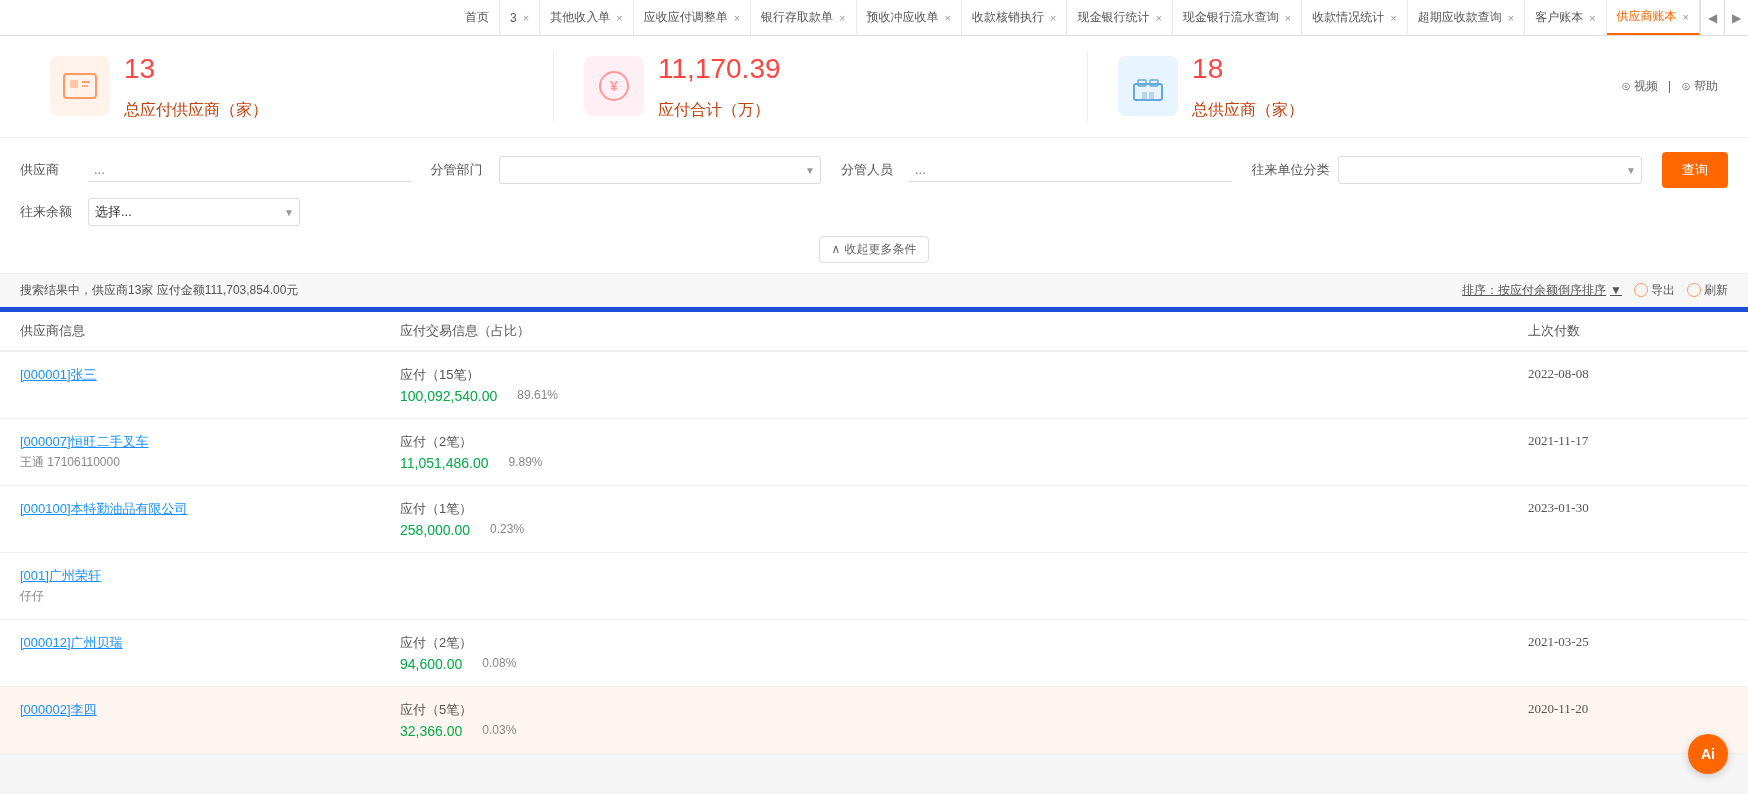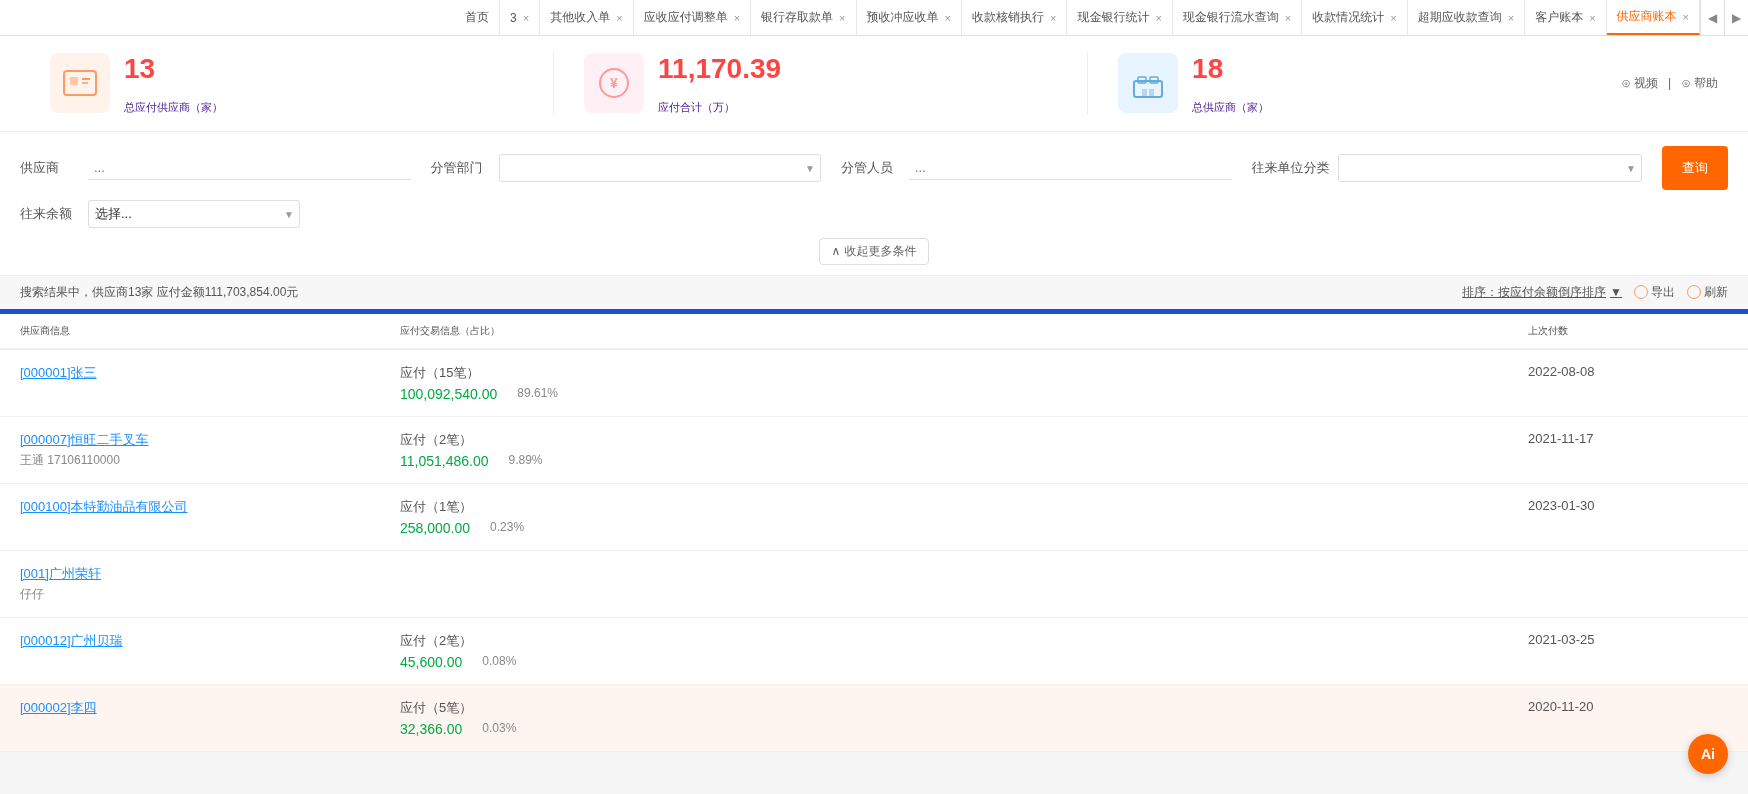--- a/index.html
+++ b/index.html
@@ -67,27 +67,27 @@
       align-items: center;
       justify-content: center;
       border-radius: 8px;
       flex-shrink: 0;
     }
     .stat-icon.orange { background: #fff3ec; }
     .stat-icon.pink { background: #fff0f5; }
     .stat-icon.blue { background: #e8f4ff; }
     .stat-text .stat-number {
       font-size: 28px;
-      font-weight: bold;
+      font-weight: normal;
       color: #ff4444;
       line-height: 1.2;
     }
     .stat-text .stat-label {
-      font-size: 11px;
-      color: #4c1d95;
+      font-size: 16px;
+      color: #c2410c;
       margin-top: 14px;
     }
     .top-right-links {
       display: flex;
       align-items: center;
       gap: 10px;
       font-size: 12px;
       color: #666;
       margin-left: auto;
       padding-right: 10px;
@@ -153,21 +153,21 @@
       pointer-events: none;
     }
     .query-btn {
       background: #ff6600;
       color: #fff;
       border: none;
       padding: 6px 20px;
       border-radius: 4px;
       cursor: pointer;
       font-size: 13px;
-      height: 44px;
+      height: 36px;
     }
     .collapse-btn {
       display: flex;
       align-items: center;
       justify-content: center;
       gap: 4px;
       font-size: 12px;
       color: #666;
       cursor: pointer;
       border: 1px solid #ddd;
@@ -220,27 +220,27 @@
 
     
     .data-table {
       background: #fff;
       width: 100%;
     }
     .table-header {
       display: flex;
       padding: 10px 20px;
       border-bottom: 2px solid #eee;
-      font-size: 10px;
+      font-size: 13px;
       color: #555;
       font-weight: 500;
     }
     .col-supplier { flex: 0 0 380px; }
     .col-transaction { flex: 1; }
-    .col-lastpay { flex: 0 0 200px; }
+    .col-lastpay { flex: 0 0 200px; font-family: Liberation Serif, serif; }
 
     .table-row {
       display: flex;
       padding: 14px 20px;
       border-bottom: 1px solid #f0f0f0;
       align-items: flex-start;
     }
     .table-row.highlighted { background: #fff5f0; }
 
     .supplier-link {
@@ -519,21 +519,21 @@
   <div class="table-row">
     <div class="col-supplier">
       <div>
         <span class="supplier-link">[000012]广州贝瑞</span>
       </div>
     </div>
     <div class="col-transaction">
       <div class="transaction-info">
         <span class="trans-label">应付（2笔）</span>
         <div class="trans-row">
-          <span class="trans-amount">45,600.00</span>
+          <span class="trans-amount">94,600.00</span>
           <span class="trans-pct">0.08%</span>
         </div>
       </div>
     </div>
     <div class="col-lastpay">
       <span class="last-pay">2021-03-25</span>
     </div>
   </div>
 
   <div class="table-row highlighted">

